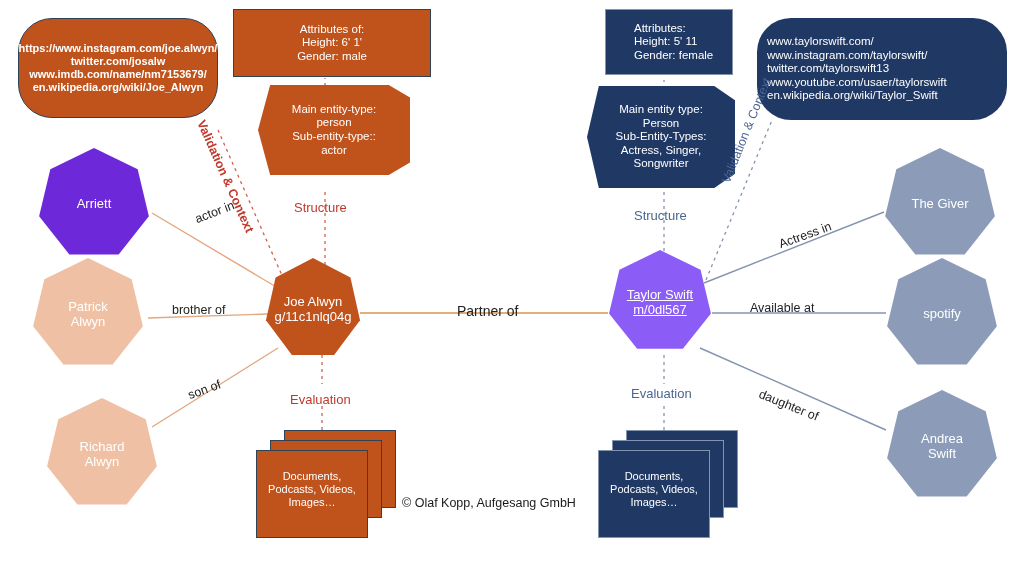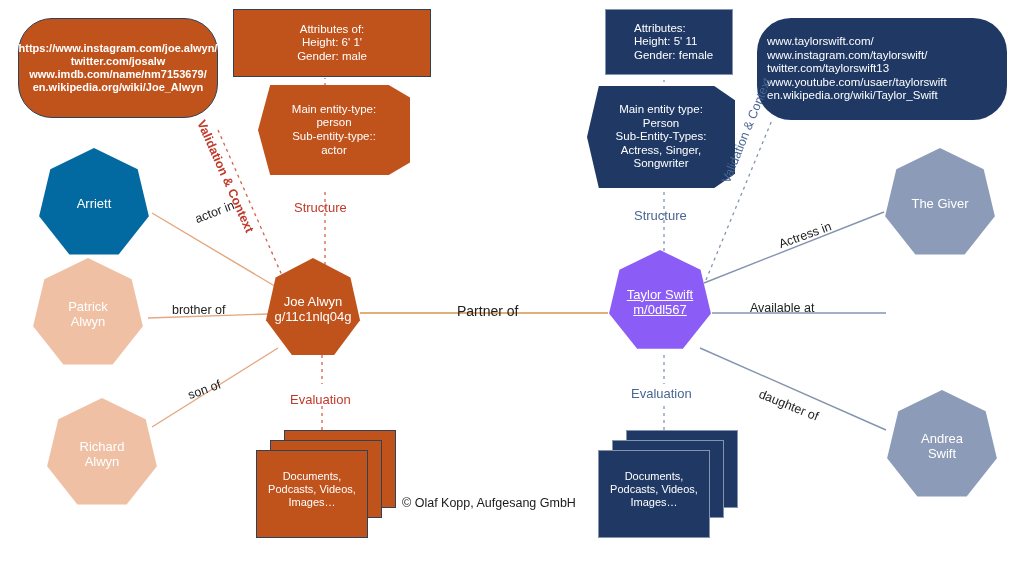--- a/index.html
+++ b/index.html
@@ -128,21 +128,21 @@
 person
 Sub-entity-type::
 actor</span>
   </div>
 
   <div class="node hepta" style="left:265px; top:258px; width:96px; height:102px; background:#C0521B; font-size:13px;">
     <span>Joe Alwyn
 g/11c1nlq04g</span>
   </div>
 
-  <div class="node hepta" style="left:38px; top:148px; width:112px; height:112px; background:#0369a1; font-size:13px;">
+  <div class="node hepta" style="left:38px; top:148px; width:112px; height:112px; background:#6d28d9; font-size:13px;">
     <span>Arriett</span>
   </div>
   <div class="node hepta" style="left:32px; top:258px; width:112px; height:112px; background:#EFC0A4; font-size:13px;">
     <span>Patrick
 Alwyn</span>
   </div>
   <div class="node hepta" style="left:46px; top:398px; width:112px; height:112px; background:#EFC0A4; font-size:13px;">
     <span>Richard
 Alwyn</span>
   </div>
@@ -199,20 +199,23 @@
   </div>
 
   <div class="node hepta" style="left:608px; top:250px; width:104px; height:104px; background:#8b5cf6; font-size:13px;text-decoration:underline;">
     <span>Taylor Swift
 m/0dl567</span>
   </div>
 
   <div class="node hepta" style="left:884px; top:148px; width:112px; height:112px; background:#8C9CB8; font-size:13px;">
     <span>The Giver</span>
   </div>
+  <div class="node hepta" style="left:886px; top:258px; width:112px; height:112px; background:#8C9CB8; font-size:13px;">
+    <span>spotify</span>
+  </div>
   <div class="node hepta" style="left:886px; top:390px; width:112px; height:112px; background:#8C9CB8; font-size:13px;">
     <span>Andrea
 Swift</span>
   </div>
 
   <div class="edge-label" style="left:777px; top:238px; font-size:12.5px; transform:rotate(-20deg);">
     <span>Actress in</span>
   </div>
   <div class="edge-label" style="left:750px; top:301px; font-size:12.5px;">
     <span>Available at</span>

